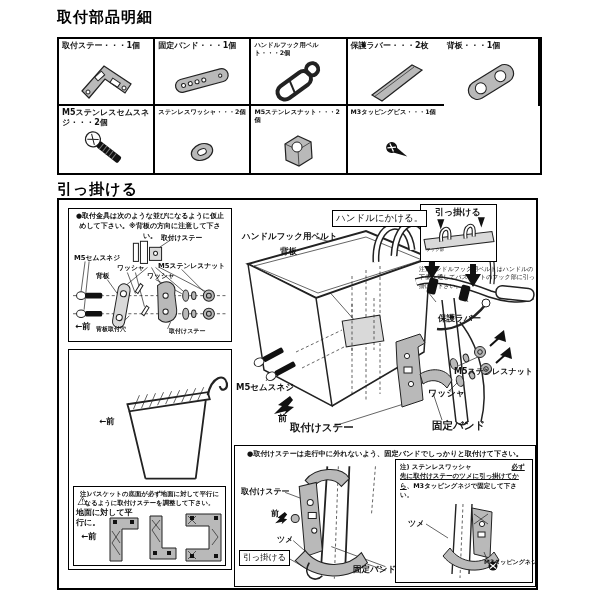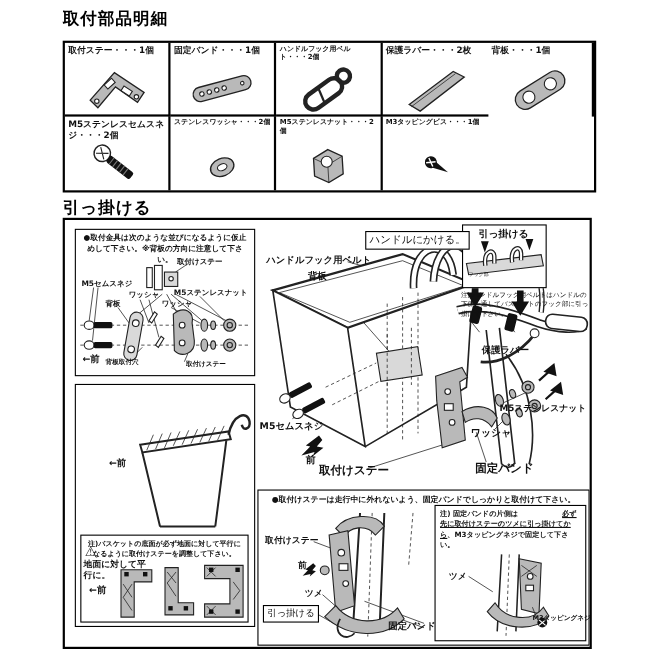--- a/index.html
+++ b/index.html
@@ -374,21 +374,21 @@
             <path class="thin" d="M38 14 l14 10 M38 24 l14 -10"></path>
             <path class="gry" d="M14 48 C24 64 48 66 58 52 L63 60 C50 75 20 73 7 56 Z"></path>
             <circle class="blk" cx="57" cy="66" r="4.5"></circle>
             <path d="M54 63.5 l6 5 M54 68.5 l6 -5" stroke="#fff" stroke-width="1.1"></path>
           </g>
           <g class="thin">
               <path d="M30 64 L52 78 M92 102 L88 92"></path>
             </g>
         </svg>
         <div class="notetext" style="position:relative;z-index:3;padding:3px 4px;">
-          <span>注) 固定バンドの片側は</span><span class="u">必ず先に取付けステーのツメに引っ掛けてから</span><span>、M3タッピングネジで固定して下さい。</span>
+          <span>注) ステンレスワッシャ</span><span class="u">必ず先に取付けステーのツメに引っ掛けてから</span><span>、M3タッピングネジで固定して下さい。</span>
         </div>
         <span class="lbl" style="left:12px;top:58px;font-size:8px;">ツメ</span>
         <span class="lbl tinier" style="left:88px;top:98px;">M3タッピングネジ</span>
       </div>
     </div>
 
   </div>
 </div>
 
 </body></html>

